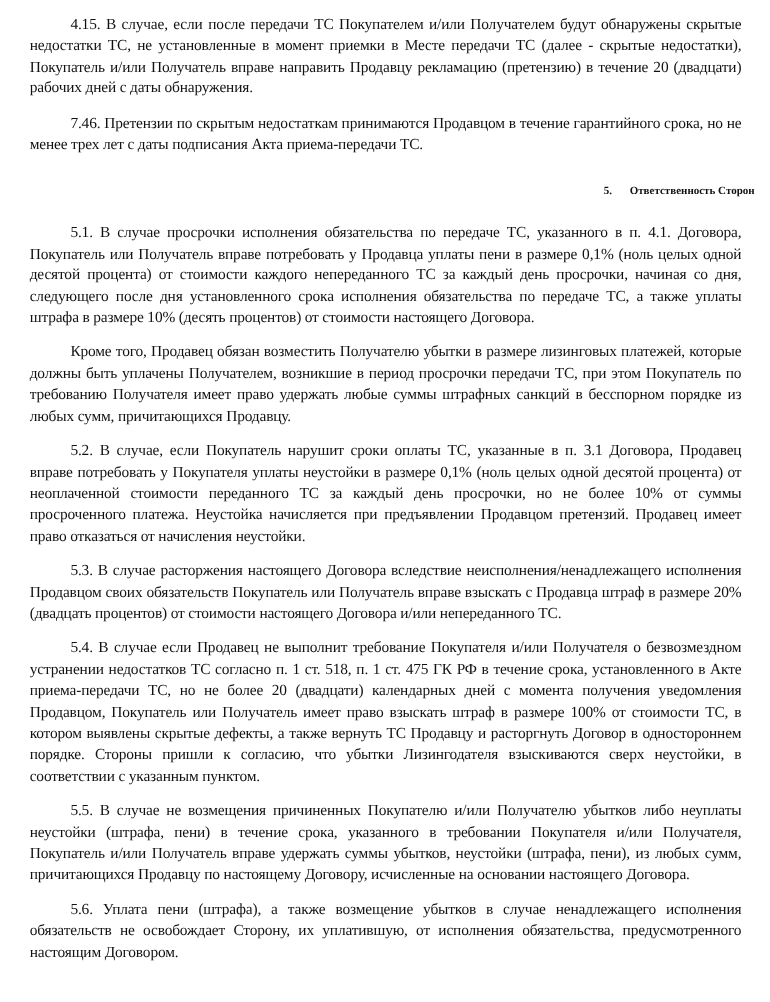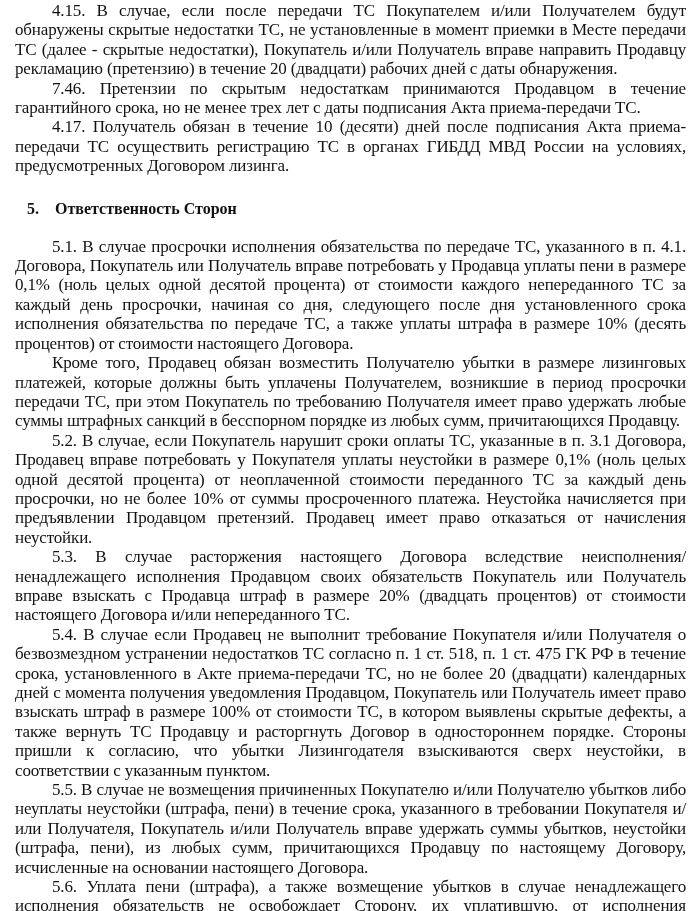--- a/index.html
+++ b/index.html
@@ -8,45 +8,44 @@
       font-family: "Liberation Serif", "DejaVu Serif", serif;
       color: #111111;
     }
     .page {
       position: relative;
       padding: 0 14px 0 15px;
       box-sizing: border-box;
       width: 700px;
     }
     p {
-      margin: 0;
-      font-size: 17px;
+      margin: 12px;
+      font-size: 14px;
       line-height: 19.4px;
       text-align: justify;
       text-indent: 37px;
       letter-spacing: -0.15px;
     }
     .first { padding-top: 1px; }
     h2 {
       margin: 23px 0 19px 0;
-      text-align: left;
-      font-size: 16px;
+      text-align: right;
+      font-size: 10px;
       font-weight: bold;
       line-height: 19px;
       padding-left: 12px;
     }
     h2 .num { margin-right: 16px; }
   </style>
 </head>
 <body>
 
 <div class="page">
   <p class="first">4.15. В случае, если после передачи ТС Покупателем и/или Получателем будут обнаружены скрытые недостатки ТС, не установленные в момент приемки в Месте передачи ТС (далее - скрытые недостатки), Покупатель и/или Получатель вправе направить Продавцу рекламацию (претензию) в течение 20 (двадцати) рабочих дней с даты обнаружения.</p>
   <p>7.46. Претензии по скрытым недостаткам принимаются Продавцом в течение гарантийного срока, но не менее трех лет с даты подписания Акта приема-передачи ТС.</p>
-  <p>4.17.  Получатель обязан в течение 10 (десяти) дней после подписания Акта приема-передачи ТС осуществить регистрацию ТС в органах ГИБДД МВД России на условиях, предусмотренных Договором лизинга.</p>
 
   <h2>
     <span class="num">5.</span><span>Ответственность Сторон</span>
   </h2>
 
   <p>5.1. В случае просрочки исполнения обязательства по передаче ТС, указанного в п. 4.1. Договора, Покупатель или Получатель вправе потребовать у Продавца уплаты пени в размере 0,1% (ноль целых одной десятой процента) от стоимости каждого непереданного ТС за каждый день просрочки, начиная со дня, следующего после дня установленного срока исполнения обязательства по передаче ТС, а также уплаты штрафа в размере 10% (десять процентов) от стоимости настоящего Договора.</p>
   <p>Кроме того, Продавец обязан возместить Получателю убытки в размере лизинговых платежей, которые должны быть уплачены Получателем, возникшие в период просрочки передачи ТС, при этом Покупатель по требованию Получателя имеет право удержать любые суммы штрафных санкций в бесспорном порядке из любых сумм, причитающихся Продавцу.</p>
   <p>5.2. В случае, если Покупатель нарушит сроки оплаты ТС, указанные в п. 3.1 Договора, Продавец вправе потребовать у Покупателя уплаты неустойки в размере 0,1% (ноль целых одной десятой процента) от неоплаченной стоимости переданного ТС за каждый день просрочки, но не более 10% от суммы просроченного платежа.  Неустойка начисляется при предъявлении Продавцом претензий. Продавец имеет право отказаться от начисления неустойки.</p>
   <p>5.3. В случае расторжения настоящего Договора вследствие неисполнения/ненадлежащего исполнения Продавцом своих обязательств Покупатель или Получатель вправе взыскать с Продавца штраф в размере 20% (двадцать процентов) от стоимости настоящего Договора и/или непереданного ТС.</p>
   <p>5.4. В случае если Продавец не выполнит требование Покупателя и/или Получателя о безвозмездном устранении недостатков ТС согласно п. 1 ст. 518, п. 1 ст. 475 ГК РФ в течение срока, установленного в Акте приема-передачи ТС, но не более 20 (двадцати) календарных дней с момента получения уведомления Продавцом, Покупатель или Получатель имеет право взыскать штраф в размере 100% от стоимости ТС, в котором выявлены скрытые дефекты, а также вернуть ТС Продавцу и расторгнуть Договор в одностороннем порядке. Стороны пришли к согласию, что убытки Лизингодателя взыскиваются сверх неустойки, в соответствии с указанным пунктом.</p>

